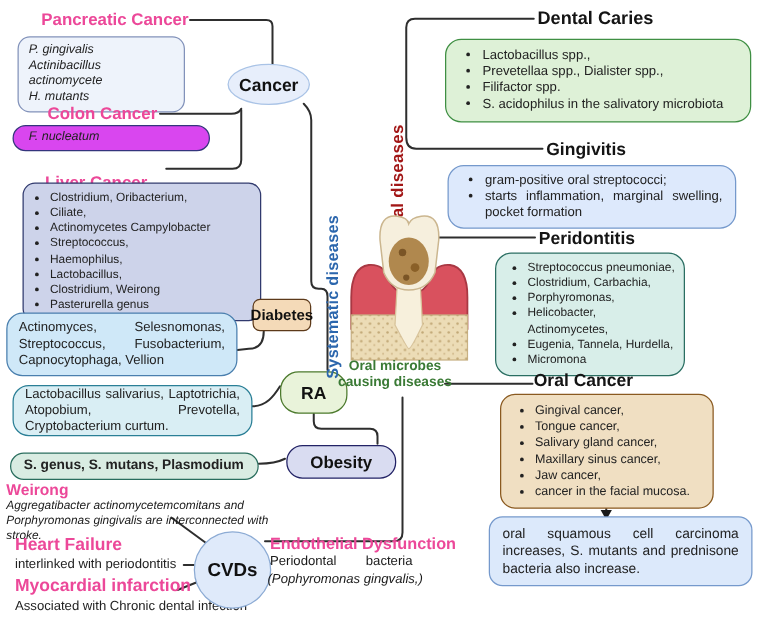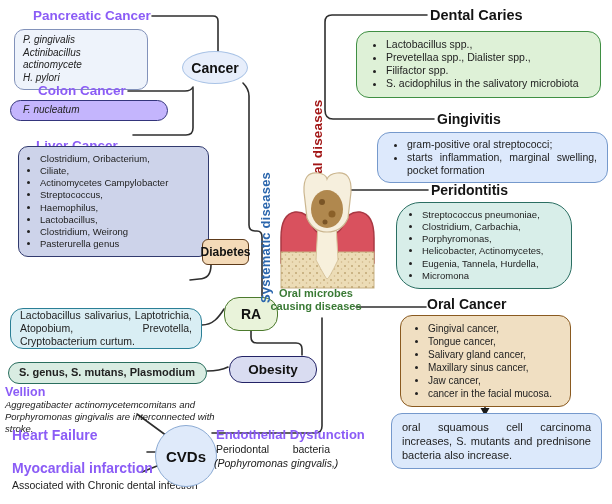--- a/index.html
+++ b/index.html
@@ -1,52 +1,52 @@
 <!DOCTYPE html>
 <html><head>
 <meta charset="utf-8">
 <style>
   html,body{margin:0;padding:0;background:#fff;}
   #fig{position:relative;width:612px;height:504px;background:#ffffff;overflow:hidden;
        font-family:"Liberation Sans",sans-serif;color:#222;}
   svg.lines{position:absolute;left:0;top:0;pointer-events:none;}
   .abs{position:absolute;box-sizing:border-box;}
-  .hd{position:absolute;font-weight:bold;color:#8b5cf6;white-space:nowrap;font-size:13.5px;}
+  .hd{position:absolute;font-weight:bold;color:#ec4899;white-space:nowrap;font-size:13.5px;}
   .hdblack{position:absolute;font-weight:bold;color:#141414;white-space:nowrap;font-size:14px;}
   .bx{position:absolute;box-sizing:border-box;border-radius:10px;border:1.5px solid #555;
       background:#eee;line-height:1.25;}
   ul.bl{margin:0;padding:0 0 0 15px;list-style:disc;}
   ul.bl li{margin:0;padding:0;}
   ul.plain{margin:0;padding:0;list-style:none;}
   .it{font-style:italic;}
   .justify{text-align:justify;}
   .jlast{text-align:justify;text-align-last:justify;}
   .node{position:absolute;display:flex;align-items:center;justify-content:center;
         font-weight:bold;color:#111;box-sizing:border-box;}
   .vlabel{position:absolute;font-weight:bold;white-space:nowrap;transform:rotate(-90deg);
           transform-origin:0 0;letter-spacing:.2px;}
   
   #box-pancreatic{left:14px;top:29px;width:134px;background:#eef3fb;border-color:#8292ba;
                   font-size:10px;padding:4px 6px 5px 8px;}
-  #box-colon{left:10px;top:100px;width:158px;background:#c4b5fd;border-color:#34357c;
+  #box-colon{left:10px;top:100px;width:158px;background:#d946ef;border-color:#34357c;
              font-size:10px;padding:3px 6px 3px 12px;border-radius:11px;}
   #box-liver{left:18px;top:146px;width:191px;background:#cdd3ea;border-color:#313a6e;
              font-size:9.5px;padding:6px 4px 6px 6px;line-height:1.28;}
   #box-actino{left:5px;top:250px;width:185px;background:#cfe8f8;border-color:#4a7fae;
               font-size:10.5px;padding:5px 9px;border-radius:13px;}
   #box-lacto{left:10px;top:308px;width:192px;background:#d9eef4;border-color:#2a7f96;
              font-size:10.5px;padding:0 9px;border-radius:13px;}
   #box-sgenus{left:8px;top:362px;width:199px;background:#d9ece2;border-color:#2a6e5e;
               font-size:11px;padding:3px 10px;border-radius:13px;font-weight:bold;}
   #box-dc{left:356px;top:31px;width:245px;background:#def1d7;border-color:#3f8f43;
           font-size:10.5px;padding:6px 10px 6px 14px;border-radius:13px;}
   #box-ging{left:358px;top:132px;width:231px;background:#dde9fc;border-color:#7599cc;
-            font-size:10.5px;padding:5px 10px 5px 14px;border-radius:13px;margin-left:19px;}
-  #box-peri{left:396px;top:202px;width:176px;background:#d8eee9;border-color:#2a6e62;
-            font-size:9.5px;padding:6px 6px 6px 10px;border-radius:24px;line-height:1.28;}
+            font-size:10.5px;padding:5px 10px 5px 14px;border-radius:13px;}
+  #box-peri{left:396px;top:202px;width:152px;background:#d8eee9;border-color:#2a6e62;
+            font-size:9.5px;padding:6px 6px 6px 10px;border-radius:13px;line-height:1.28;}
   #box-oc{left:400px;top:315px;width:171px;background:#f0dfc2;border-color:#8a5a20;
           font-size:10px;padding:6px 6px 6px 12px;border-radius:12px;line-height:1.3;}
   #box-final{left:391px;top:413px;width:211px;background:#dce9fb;border-color:#7599cc;
              font-size:11px;padding:6px 10px;border-radius:11px;line-height:1.28;}
 </style>
 </head>
 <body>
 
 <div id="fig">
 
@@ -71,50 +71,52 @@
       <path d="M485,400 V408"></path>
     </g>
     <polygon points="480.5,408 489.5,408 485,416" fill="#1a1a1a"></polygon>
   </svg>
 
   <div class="hd" style="left:33px;top:8px;">Pancreatic Cancer</div>
   <div class="bx it" id="box-pancreatic">
     <ul class="plain">
         <li>P. gingivalis</li>
         <li>Actinibacillus actinomycete</li>
-        <li>H. pylori</li>
+        <li>H. mutants</li>
       </ul>
   </div>
 
   <div class="hd" style="left:38px;top:83px;">Colon Cancer</div>
   <div class="bx it" id="box-colon">F. nucleatum</div>
 
   <div class="hd" style="left:36px;top:138px;">Liver Cancer</div>
   <div class="bx" id="box-liver">
     <ul class="bl">
         <li>Clostridium, Oribacterium,</li>
         <li>Ciliate,</li>
         <li>Actinomycetes Campylobacter</li>
         <li>Streptococcus,</li>
         <li>Haemophilus,</li>
         <li>Lactobacillus,</li>
         <li>Clostridium, Weirong</li>
         <li>Pasterurella genus</li>
       </ul>
   </div>
 
+  <div class="bx justify" id="box-actino">Actinomyces, Selesnomonas, Streptococcus, Fusobacterium, Capnocytophaga, Vellion</div>
 
   <div class="bx justify" id="box-lacto">Lactobacillus salivarius, Laptotrichia, Atopobium, Prevotella, Cryptobacterium curtum.</div>
 
   <div class="bx" id="box-sgenus">S. genus, S. mutans,  Plasmodium</div>
 
-  <div class="hd" style="left:5px;top:385px;font-size:12.5px;">Vellion</div>
+  <div class="hd" style="left:5px;top:385px;font-size:12.5px;">Weirong</div>
   <div class="abs it" style="left:5px;top:399px;width:234px;font-size:9.5px;line-height:1.25;color:#1a1a1a;">Aggregatibacter actinomycetemcomitans and Porphyromonas gingivalis are interconnected with stroke.</div>
 
   <div class="hd" style="left:12px;top:427px;font-size:14px;">Heart Failure</div>
+  <div class="abs" style="left:12px;top:445px;font-size:10.5px;white-space:nowrap;">interlinked with periodontitis</div>
 
   <div class="hd" style="left:12px;top:460px;font-size:14px;">Myocardial infarction</div>
   <div class="abs" style="left:12px;top:479px;font-size:10.5px;white-space:nowrap;">Associated with Chronic dental infection</div>
 
   <div class="node" style="left:182px;top:51px;width:66px;height:33px;border-radius:50%;
        background:#e7eefb;border:1.5px solid #a9c3e6;font-size:14px;">Cancer</div>
 
   <div class="node" style="left:202px;top:239px;width:47px;height:26px;border-radius:6px;
        background:#f4dab8;border:1.6px solid #5d3a1a;font-size:12px;">Diabetes</div>
 

